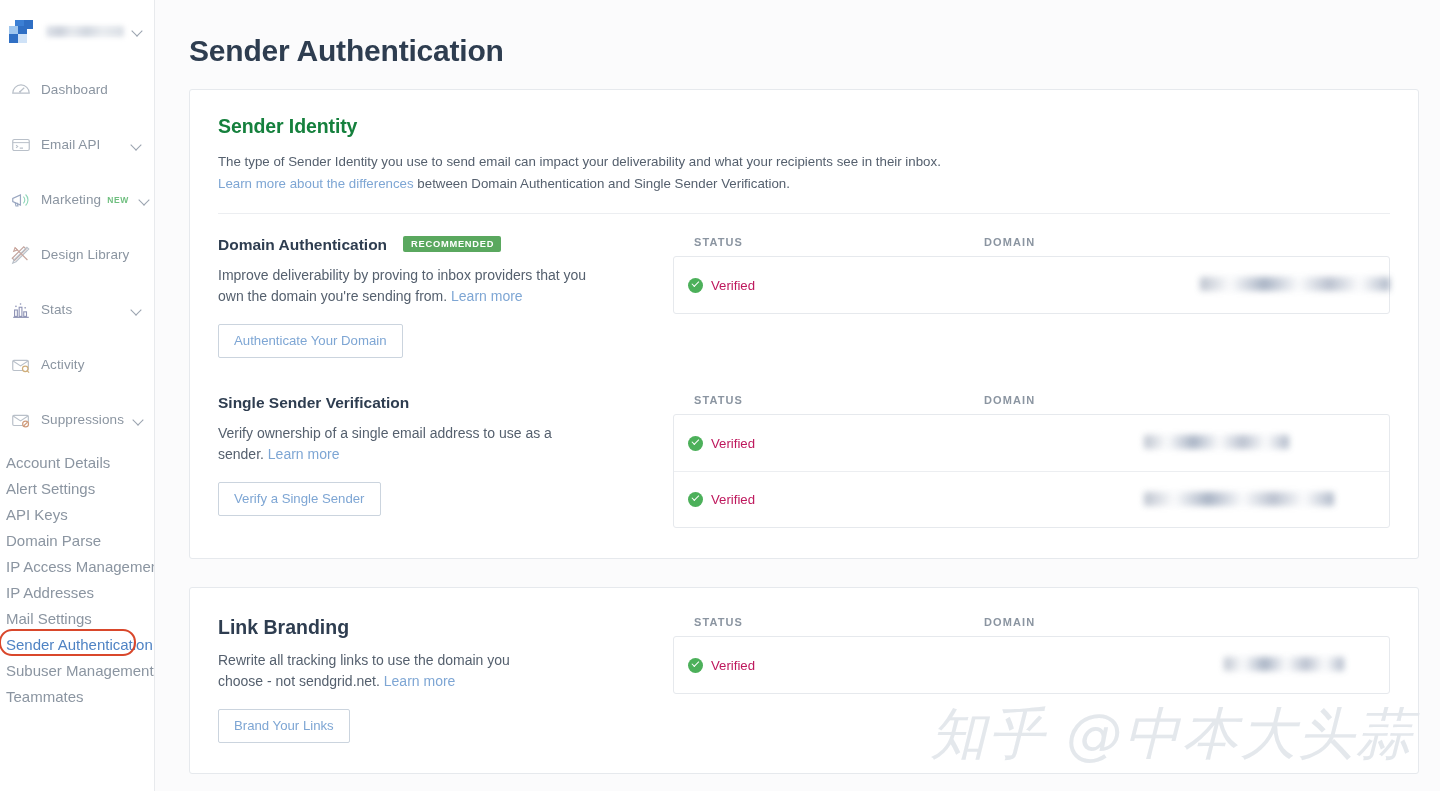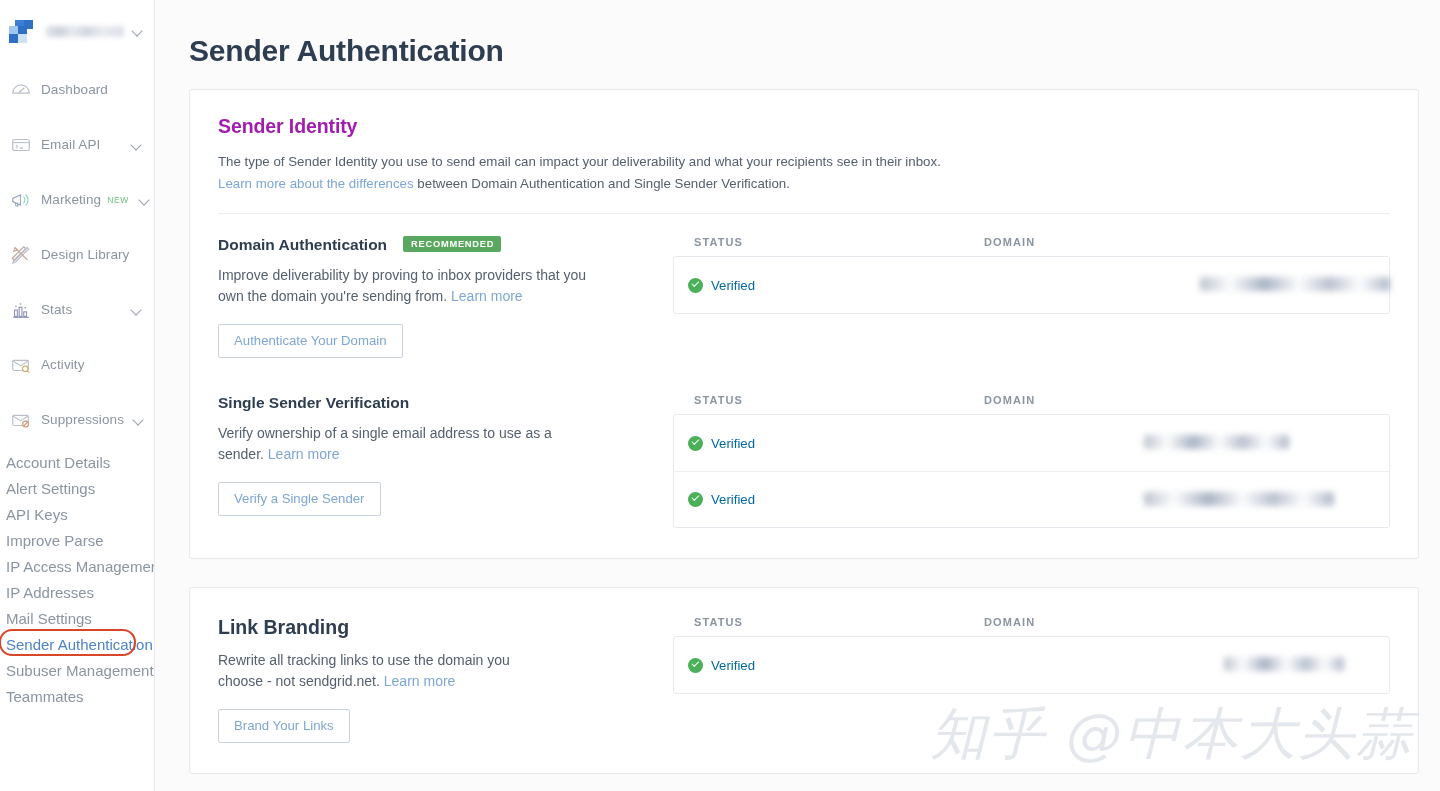--- a/index.html
+++ b/index.html
@@ -50,21 +50,21 @@
   .nav-item {
     display: flex; align-items: center;
     height: 55px; padding: 0 11px 0 10px;
     gap: 9px; cursor: pointer;
     font-size: 13.5px; color: #8b95a1;
   }
   .nav-item .ico { flex: none; width: 22px; height: 22px; display:block; }
   .nav-item .lbl { flex: 1 1 auto; white-space: nowrap; letter-spacing: .1px; }
   .nav-item.active .lbl { color: #3b4654; }
   .badge-new {
-    font-size: 8.5px; font-weight: normal; color: #6fbf7f;
+    font-size: 8.5px; font-weight: bold; color: #6fbf7f;
     letter-spacing: .6px; margin-left: -3px; margin-right: 1px;
   }
 
   #subnav { padding: 3px 0 0 0; }
   .subnav-item {
     display: block; font-size: 15px; color: #8b95a1;
     padding: 4px 0 4px 3px; line-height: 18px;
     white-space: nowrap; cursor: pointer;
   }
   .subnav-item.sel { color: #4f83c4; }
@@ -93,21 +93,21 @@
     border: 1px solid #e6e9ed;
     border-radius: 3px;
     margin: 0 21px 0 34px;
     padding: 0;
   }
   #card-identity { margin-top: 21px; }
   #card-branding { margin-top: 28px; }
 
   .card-pad { padding: 25px 28px 0 28px; }
   .sec-title {
-    font-size: 19.5px; font-weight: bold; color: #a21caf;
+    font-size: 19.5px; font-weight: bold; color: #15803d;
     letter-spacing: -.1px; margin: 0 0 13px 0;
   }
   .sec-para {
     font-size: 13.3px; line-height: 22px; color: #55606e;
     margin: 0;
   }
   a.lnk { color: #7ea6d4; text-decoration: none; }
   hr.rule {
     border: 0; border-top: 1px solid #eceef1;
     margin: 18px 0 0 0;
@@ -159,21 +159,21 @@
   .check {
     width: 15px; height: 15px; border-radius: 50%;
     background: #4cb05a; flex: none; position: relative;
   }
   .check::before {
     content: ""; position: absolute;
     left: 3.6px; top: 3.4px; width: 6px; height: 3.4px;
     border-left: 1.6px solid #fff; border-bottom: 1.6px solid #fff;
     transform: rotate(-45deg);
   }
-  .verified { font-size: 13.2px; color: #0369a1; }
+  .verified { font-size: 13.2px; color: #be185d; }
 
   
   .redact {
     position: absolute; top: 2px;
     height: 14px; border-radius: 2px;
     filter: blur(3px); opacity: .85;
     background: linear-gradient(92deg,
       rgba(150,160,178,.75) 0%, rgba(240,242,245,.25) 16%,
       rgba(130,145,170,.80) 34%, rgba(235,238,243,.2) 52%,
       rgba(140,152,175,.70) 68%, rgba(245,246,249,.25) 84%,
@@ -283,21 +283,21 @@
     <span class="lbl">Suppressions</span>
     <span class="chev"></span>
   </div>
 
 
   <div id="subnav">
     <div class="subnav-wrap" style="padding-left:3px;">
       <a class="subnav-item">Account Details</a>
       <a class="subnav-item">Alert Settings</a>
       <a class="subnav-item">API Keys</a>
-      <a class="subnav-item">Improve Parse</a>
+      <a class="subnav-item">Domain Parse</a>
       <a class="subnav-item">IP Access Management</a>
       <a class="subnav-item">IP Addresses</a>
       <a class="subnav-item">Mail Settings</a>
       <div style="position:relative;">
         <a class="subnav-item sel">Sender Authentication</a>
         <span id="sel-ring"></span>
       </div>
       <a class="subnav-item">Subuser Management</a>
       <a class="subnav-item">Teammates</a>
     </div>

